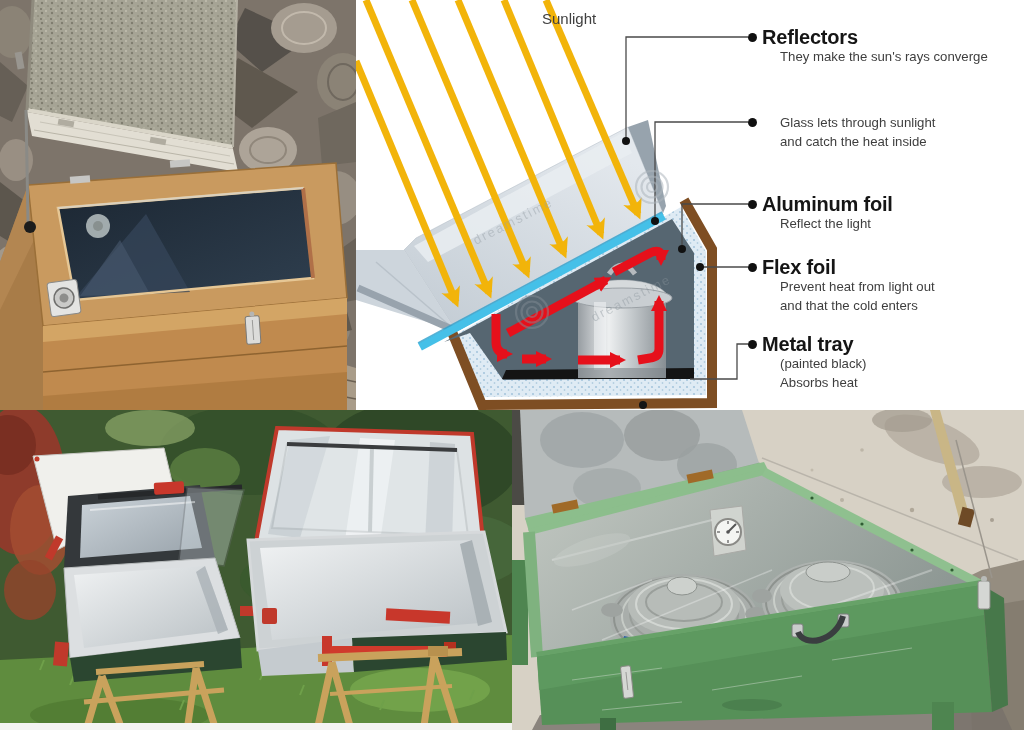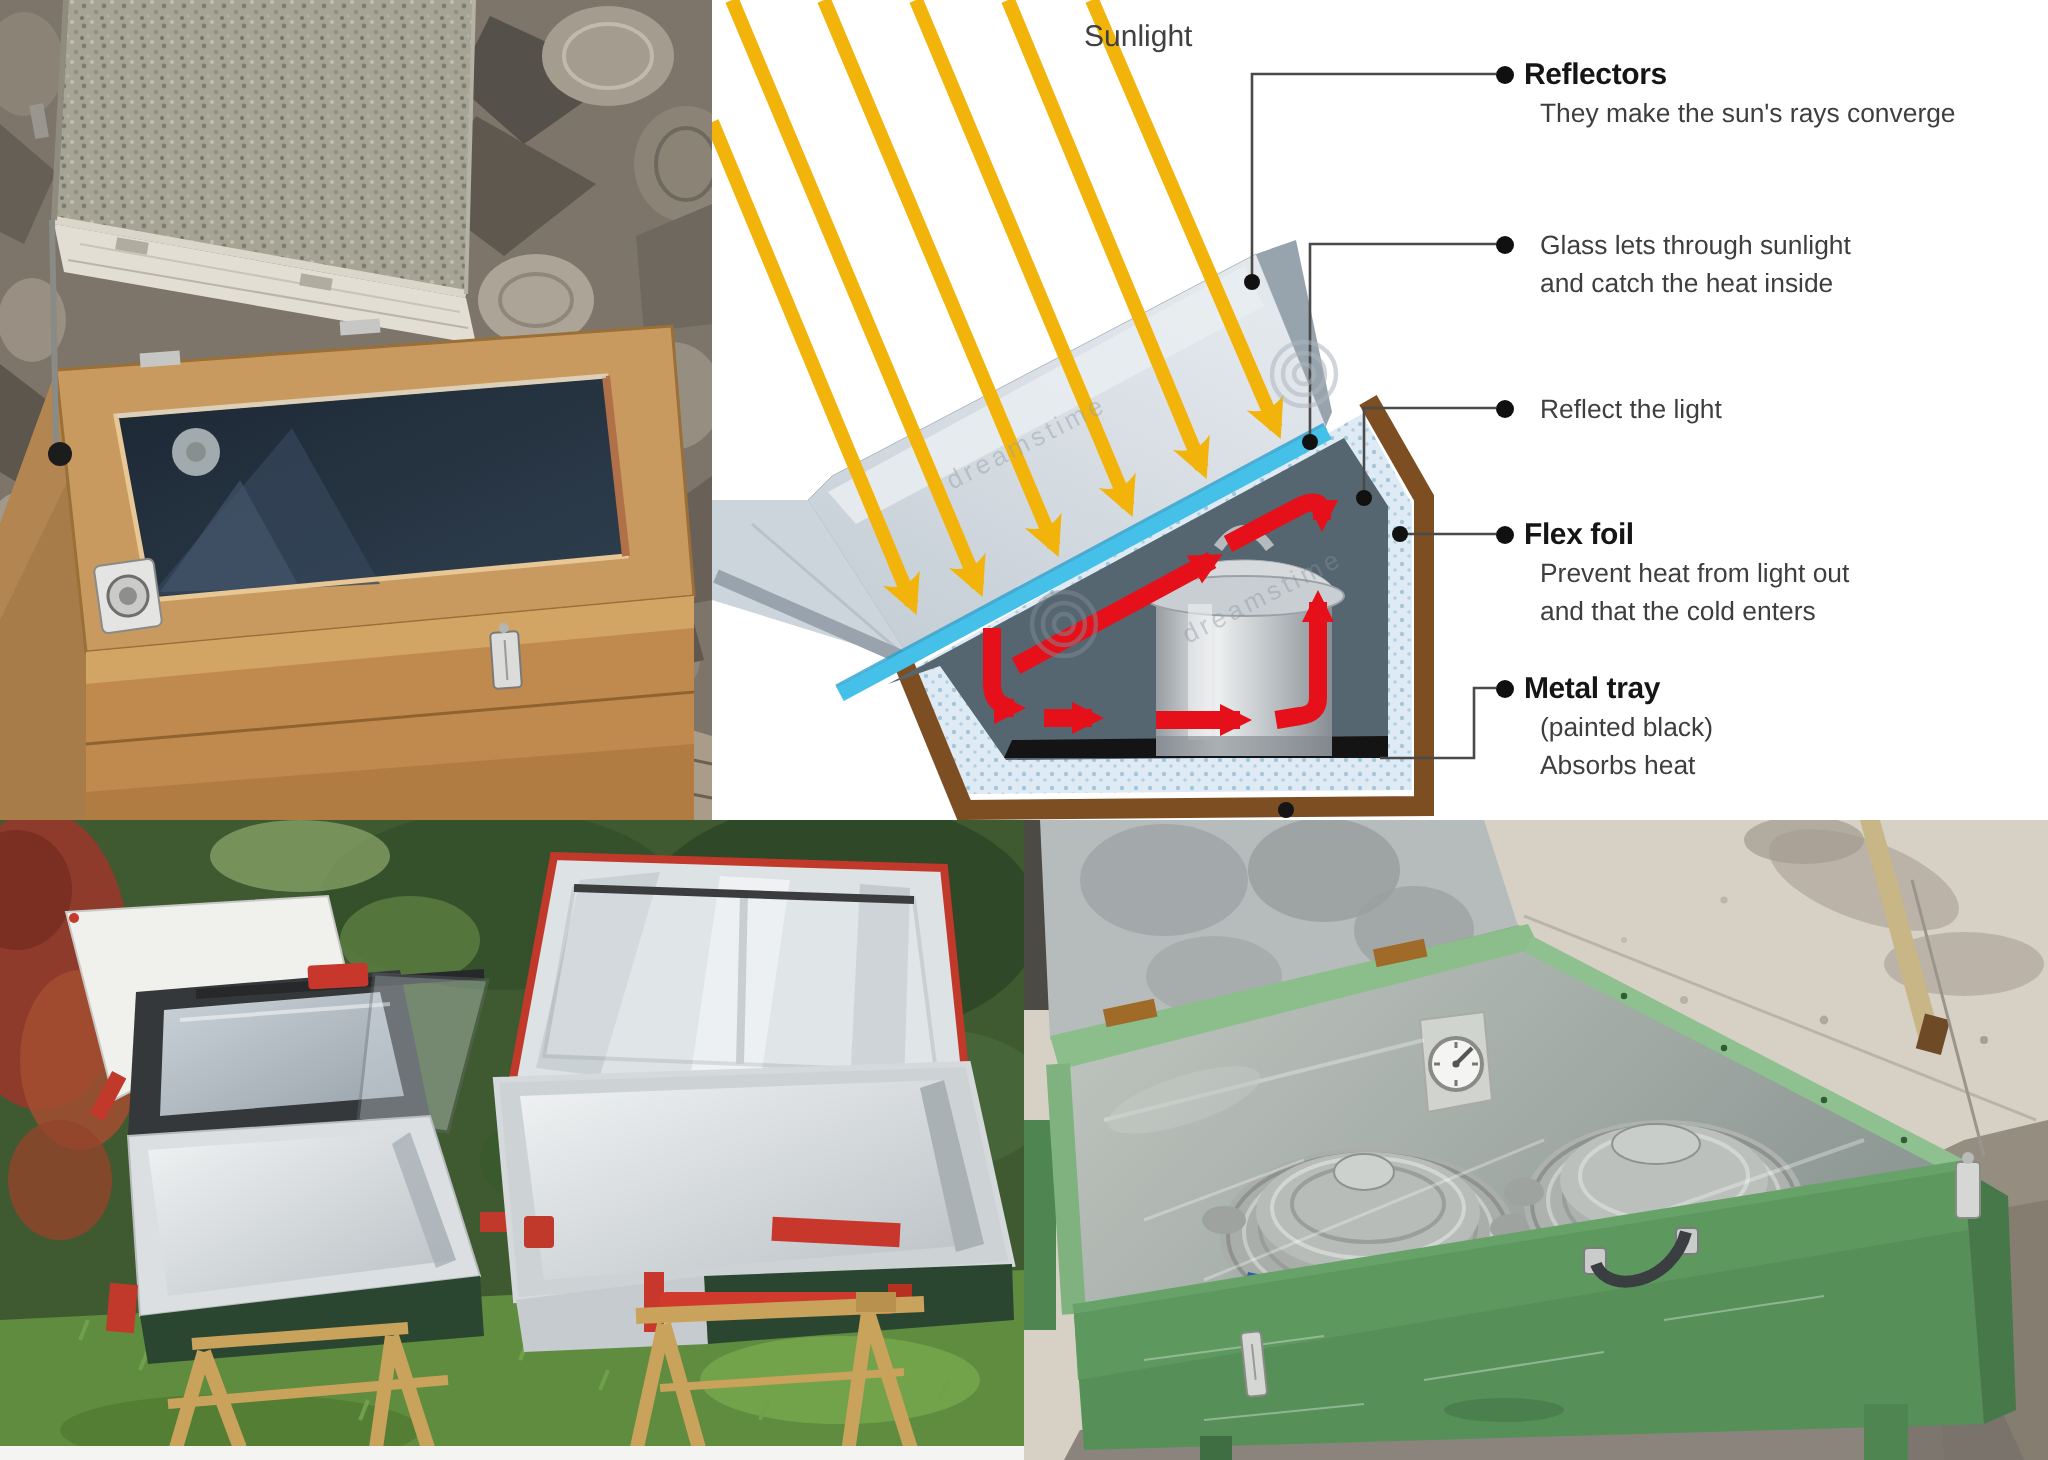--- a/index.html
+++ b/index.html
@@ -7,22 +7,22 @@
           font-family:"Liberation Sans", sans-serif;}
   figure,section{margin:0;padding:0;position:absolute;}
   #photo1{left:0;top:0;width:356px;height:410px;}
   #diagram{left:356px;top:0;width:668px;height:410px;background:#fff;}
   #photo2{left:0;top:410px;width:512px;height:320px;}
   #photo3{left:512px;top:410px;width:512px;height:320px;}
   #diagram svg{position:absolute;left:0;top:0;}
   .sunlight{position:absolute;left:186px;top:10px;font-size:15px;color:#404040;}
   .dlabel{position:absolute;left:392px;width:252px;}
   .dlabel .bullet{position:absolute;left:0;top:5px;width:9px;height:9px;border-radius:50%;background:#101010;}
-  .ltitle{margin-left:14px;font-size:15px;font-weight:bold;color:#151515;line-height:19px;letter-spacing:-0.2px;}
-  .lline{display:block;margin-left:22px;font-size:13.2px;color:#3e3e3e;line-height:19px;}
+  .ltitle{margin-left:14px;font-size:20px;font-weight:bold;color:#151515;line-height:19px;letter-spacing:-0.2px;}
+  .lline{display:block;margin-left:32px;font-size:13.2px;color:#3e3e3e;line-height:19px;}
   .lline:first-of-type{margin-top:3px;}
 </style>
 </head>
 <body>
 
 <div id="canvas">
 
   <figure id="photo1">
     <svg width="356" height="410" viewBox="0 0 356 410">
       <defs>
@@ -232,20 +232,21 @@
       <div class="ltitle">Reflectors</div>
       <span class="lline">They make the sun's rays converge</span>
     </div>
     <div class="dlabel" style="top:113px">
       <span class="bullet"></span>
       <span class="lline">Glass lets through sunlight</span>
       <span class="lline">and catch the heat inside</span>
     </div>
     <div class="dlabel" style="top:195px">
       <span class="bullet"></span>
+      <div class="ltitle">Aluminum foil</div>
       <span class="lline">Reflect the light</span>
       <span class="lline"></span>
     </div>
     <div class="dlabel" style="top:258px">
       <span class="bullet"></span>
       <div class="ltitle">Flex foil</div>
       <span class="lline">Prevent heat from light out</span>
       <span class="lline">and that the cold enters</span>
     </div>
     <div class="dlabel" style="top:335px">

